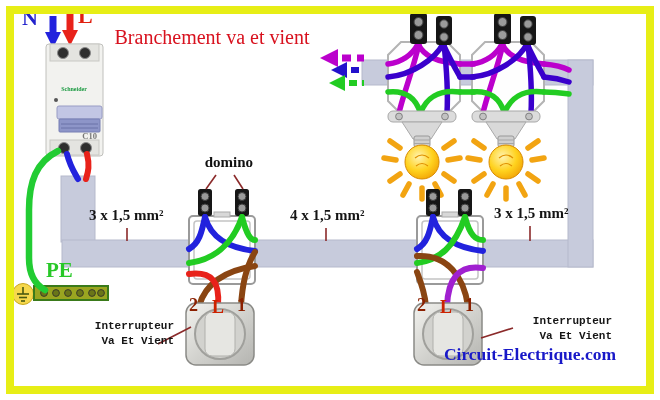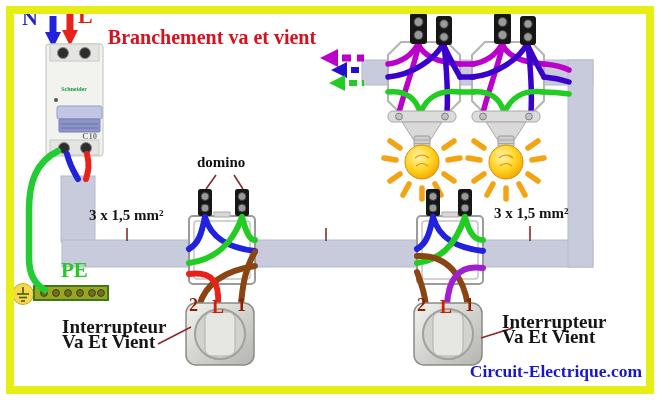--- a/index.html
+++ b/index.html
@@ -2,26 +2,26 @@
 <html><head>
 <meta charset="utf-8">
 <style>
   html,body{margin:0;padding:0;background:#fff;}
   .stage{position:relative;width:660px;height:400px;background:#ffffff;overflow:hidden;
          font-family:"Liberation Serif", serif;}
   .frame{position:absolute;inset:6px;border:8px solid #e7ee16;pointer-events:none;}
   svg.scene{position:absolute;left:0;top:0;width:660px;height:400px;}
   .lbl{position:absolute;font-weight:bold;white-space:nowrap;}
   .title{position:absolute;left:88px;top:25px;width:248px;text-align:center;
-         color:#d8111e;font-weight:bold;font-size:20px;line-height:25px;}
+         color:#d8111e;font-weight:normal;font-size:20px;line-height:25px;}
   .cable{font-size:15px;color:#141414;}
   .term{font-size:18px;}
-  .cap{position:absolute;text-align:left;color:#161616;font-weight:bold;
-       font-size:19px;line-height:15px;}
-  .footer{position:absolute;left:418px;top:361px;width:224px;text-align:right;
+  .cap{position:absolute;text-align:right;color:#161616;font-weight:bold;
+       font-size:11px;line-height:15px;font-family:Liberation Mono, monospace;}
+  .footer{position:absolute;left:418px;top:344px;width:224px;text-align:center;
           color:#1818c8;font-weight:bold;font-size:17.5px;}
 </style>
 </head>
 <body>
 
 <div class="stage">
 
   <svg class="scene" viewBox="0 0 660 400">
     <defs>
       <radialGradient id="bulbG" cx="40%" cy="35%" r="75%">
@@ -233,26 +233,27 @@
     </g>
   </svg>
 
   <div class="lbl" style="left:22px;top:5px;font-size:22px;color:#2222cc;">N</div>
   <div class="lbl" style="left:78px;top:3px;font-size:22px;color:#e02010;">L</div>
 
   <div class="title">
     <div>Branchement va et vient</div>
   </div>
 
-  <div class="lbl" style="left:197px;top:154px;width:56px;text-align:left;font-size:15px;color:#111;">domino</div>
+  <div class="lbl" style="left:197px;top:154px;width:56px;text-align:right;font-size:15px;color:#111;">domino</div>
 
   <div class="lbl cable" style="left:89px;top:207px;">3 x 1,5 mm²</div>
+  <div class="lbl cable" style="left:290px;top:207px;">4 x 1,5 mm²</div>
   <div class="lbl cable" style="left:494px;top:205px;">3 x 1,5 mm²</div>
 
-  <div class="lbl" style="left:61px;top:258px;font-size:21px;color:#28c828;">PE</div>
+  <div class="lbl" style="left:46px;top:258px;font-size:21px;color:#28c828;">PE</div>
 
   <div class="lbl term" style="left:189px;top:295px;color:#8b2000;">2</div>
   <div class="lbl term" style="left:212px;top:297px;color:#cc2200;">L</div>
   <div class="lbl term" style="left:237px;top:295px;color:#8b2000;">1</div>
 
   <div class="lbl term" style="left:417px;top:295px;color:#8b2000;">2</div>
   <div class="lbl term" style="left:440px;top:297px;color:#cc2200;">L</div>
   <div class="lbl term" style="left:465px;top:295px;color:#8b2000;">1</div>
 
   <div class="cap" style="left:62px;top:319px;width:112px;">

